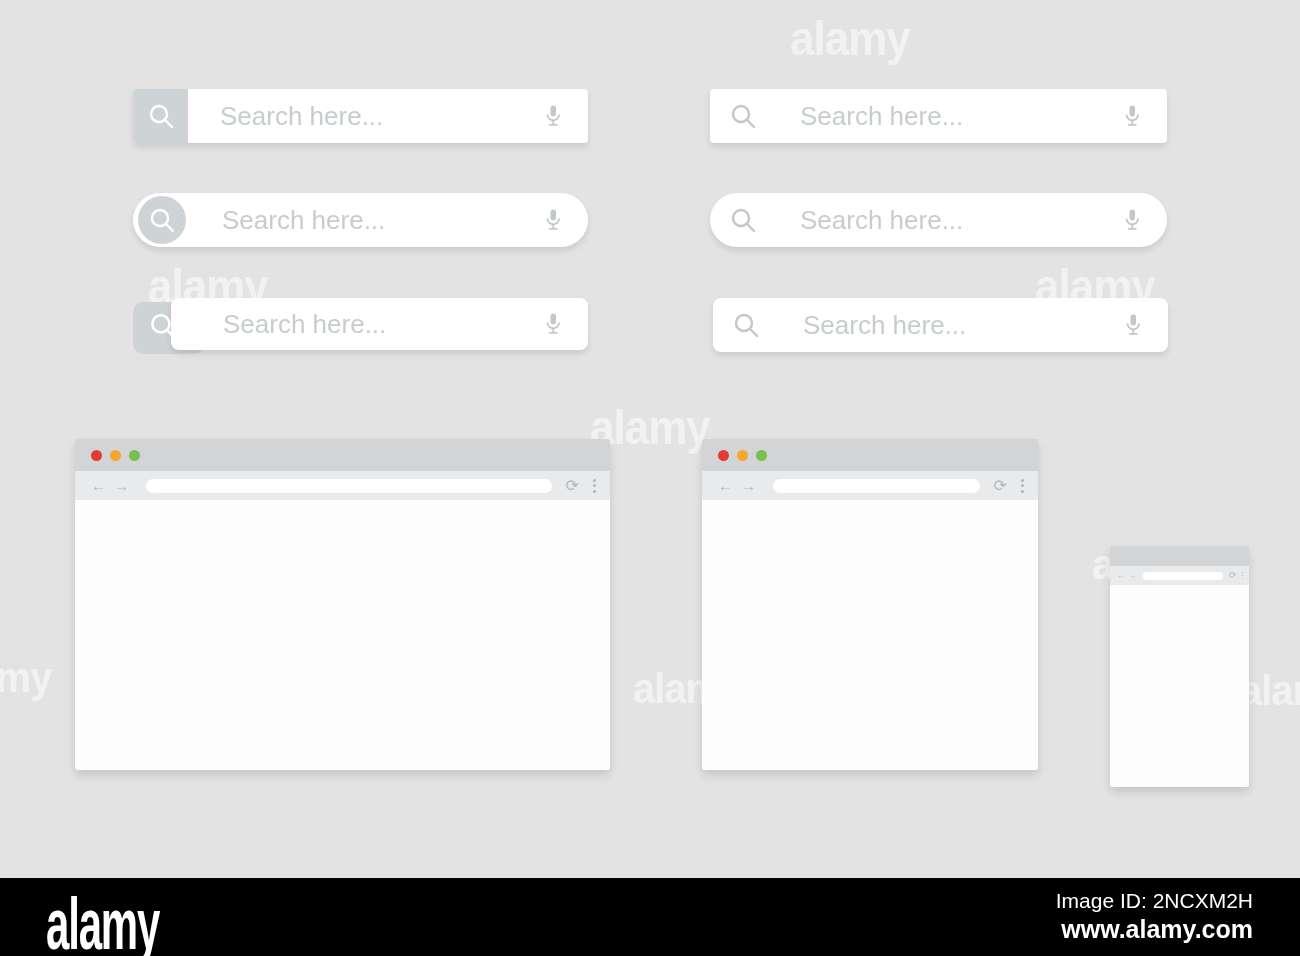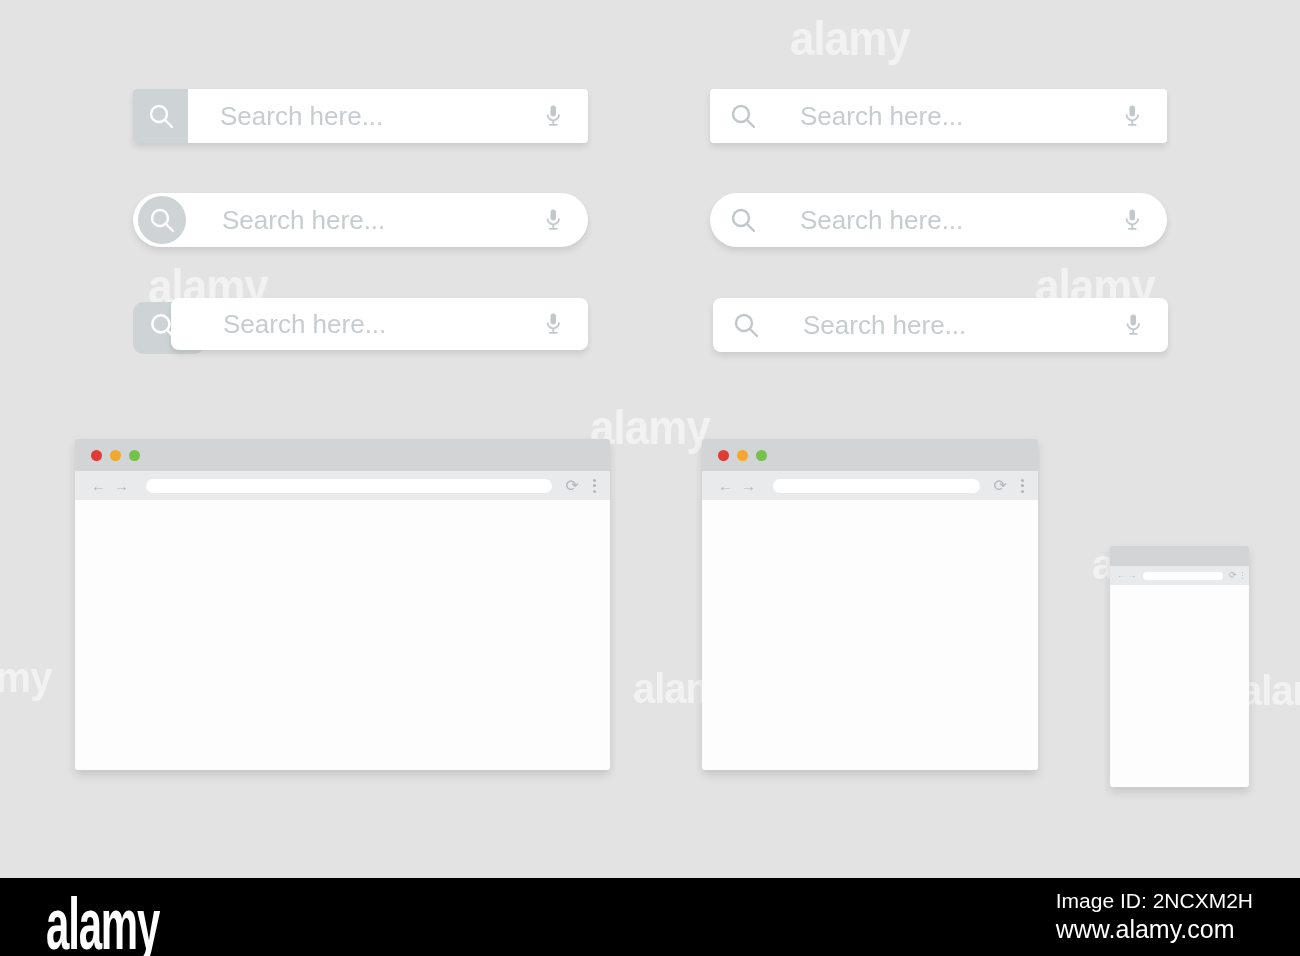--- a/index.html
+++ b/index.html
@@ -73,23 +73,23 @@
   .mdot { background:#b2b7b9; border-radius:50%; }
   .win-lg .mdot, .win-md .mdot { width:3px; height:3px; }
   .win-sm .mdot { width:1.5px; height:1.5px; }
   .content { background:#fdfdfe; flex:1 1 auto; }
 
   
   .footer { position:absolute; left:0; bottom:0; width:1300px; height:78px; background:#000000;
             color:#ffffff; }
   .footer-logo { position:absolute; left:46px; top:6px; font-weight:700; font-size:70px;
                  letter-spacing:-2px; transform:scaleX(0.60) scaleY(1.02); transform-origin:left top; }
-  .footer-right { position:absolute; right:47px; top:10px; }
+  .footer-right { position:absolute; right:47px; top:10px; text-align:right; }
   .footer-id  { font-size:21px; line-height:26px; }
-  .footer-url { font-size:25px; font-weight:400; line-height:30px; }
+  .footer-url { font-size:25px; font-weight:700; line-height:30px; }
 </style>
 </head>
 <body>
 
 <svg width="0" height="0" style="position:absolute">
   <defs>
     <g id="mag-white">
       <circle cx="13" cy="13" r="8" fill="none" stroke="#ffffff" stroke-width="2.4"></circle>
       <line x1="19" y1="19" x2="26" y2="26" stroke="#ffffff" stroke-width="2.4" stroke-linecap="round"></line>
     </g>

